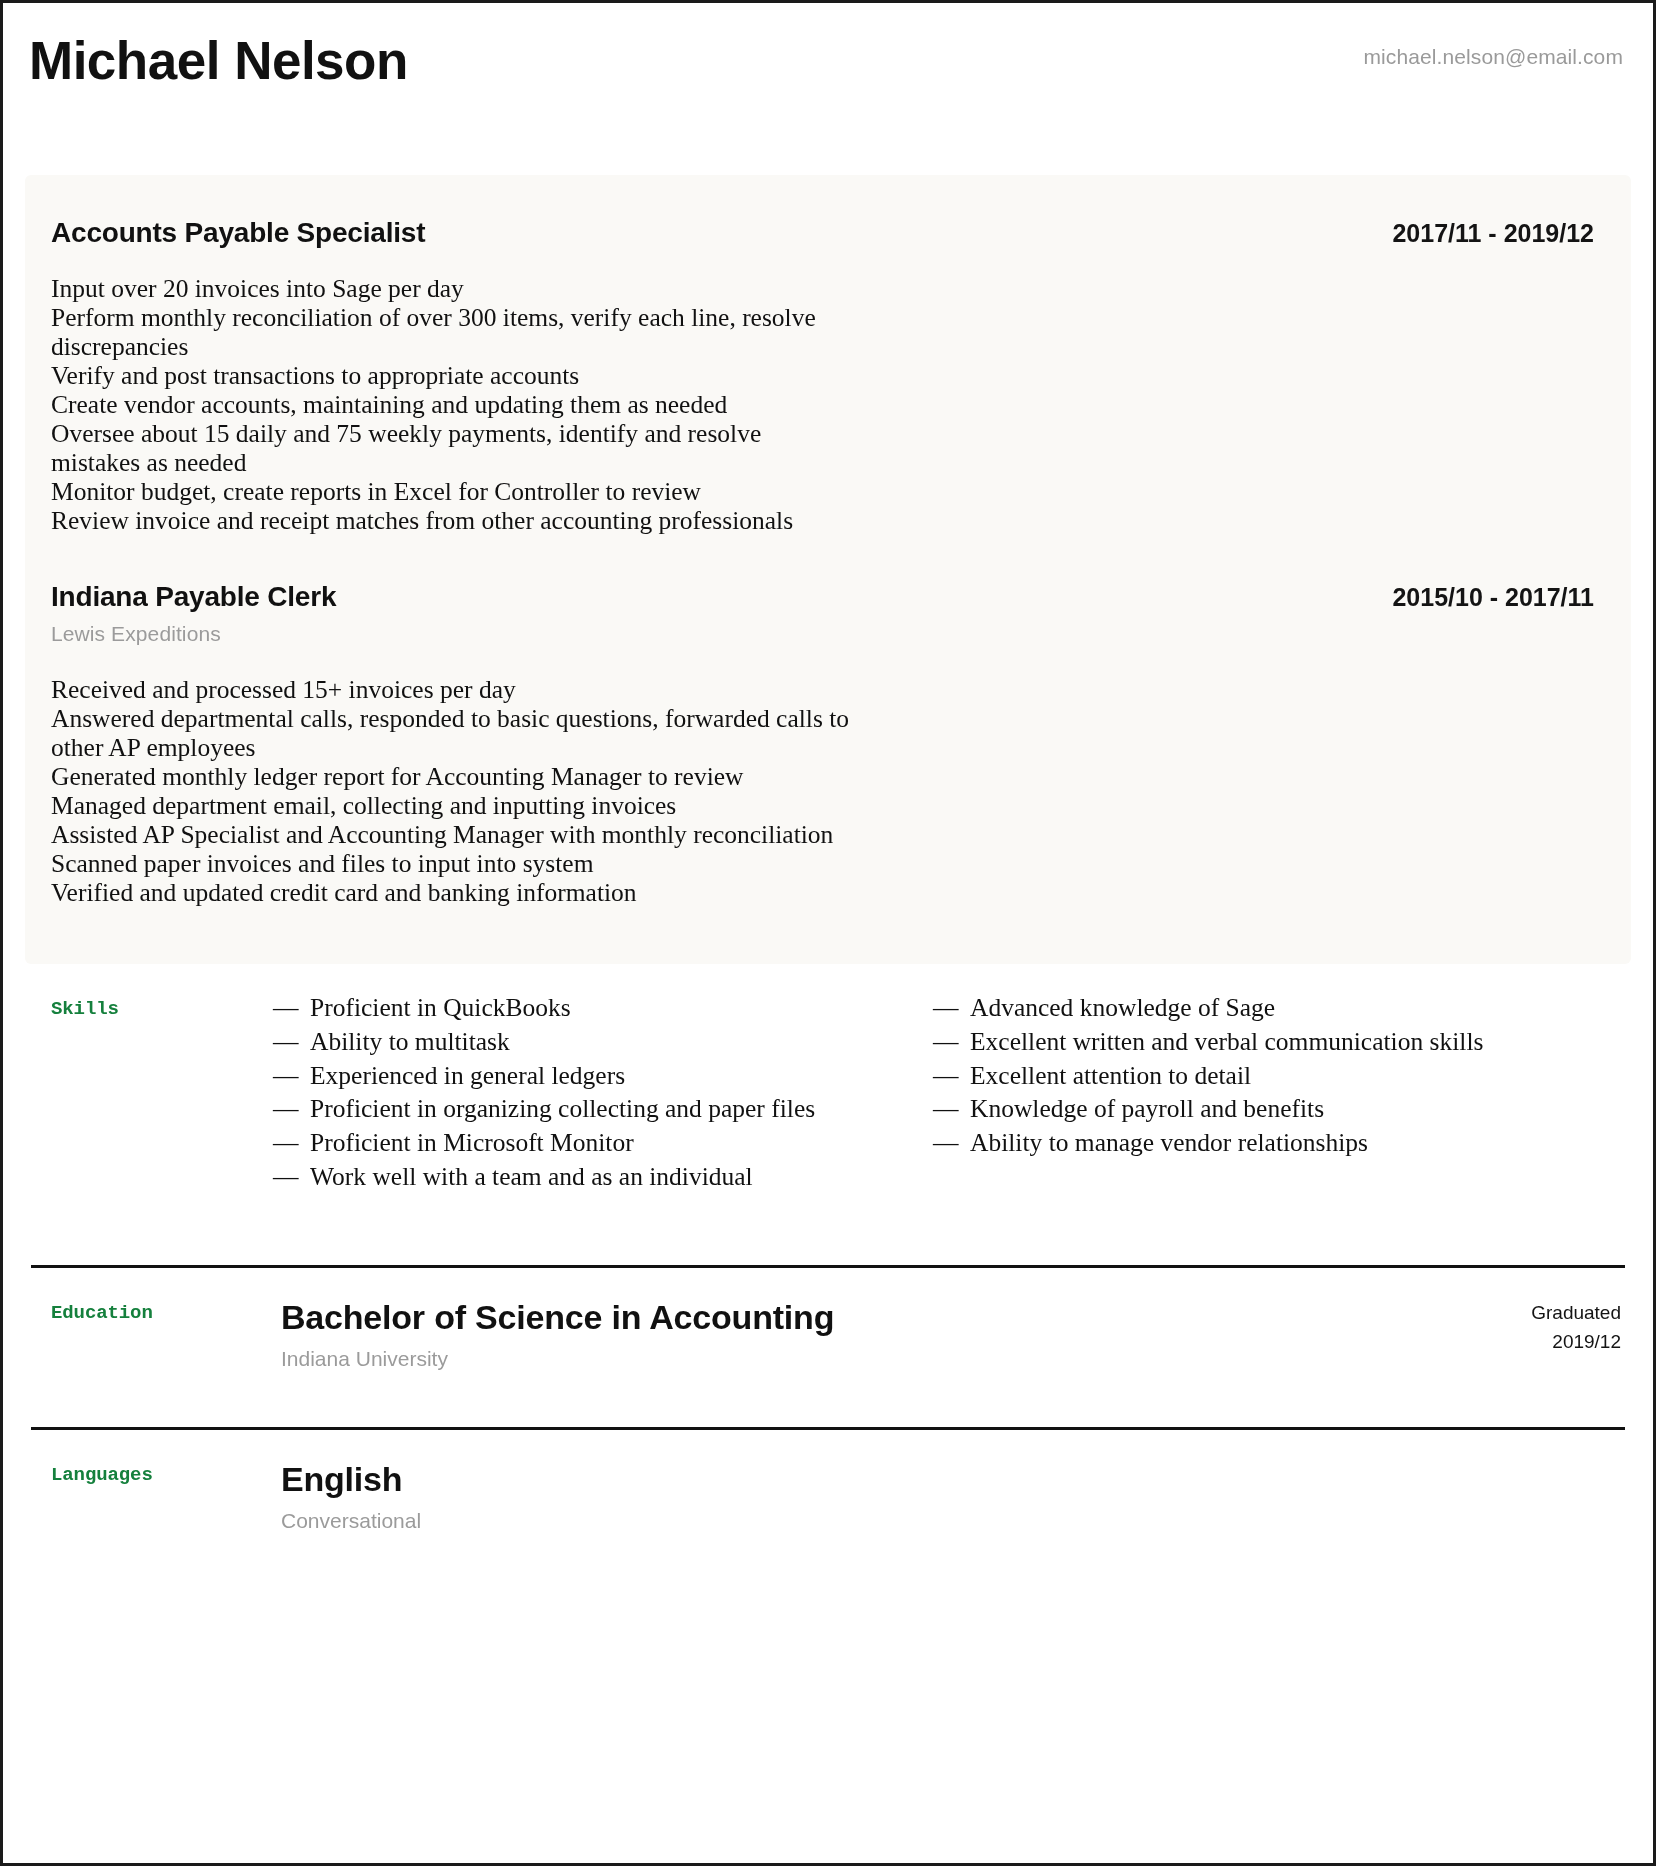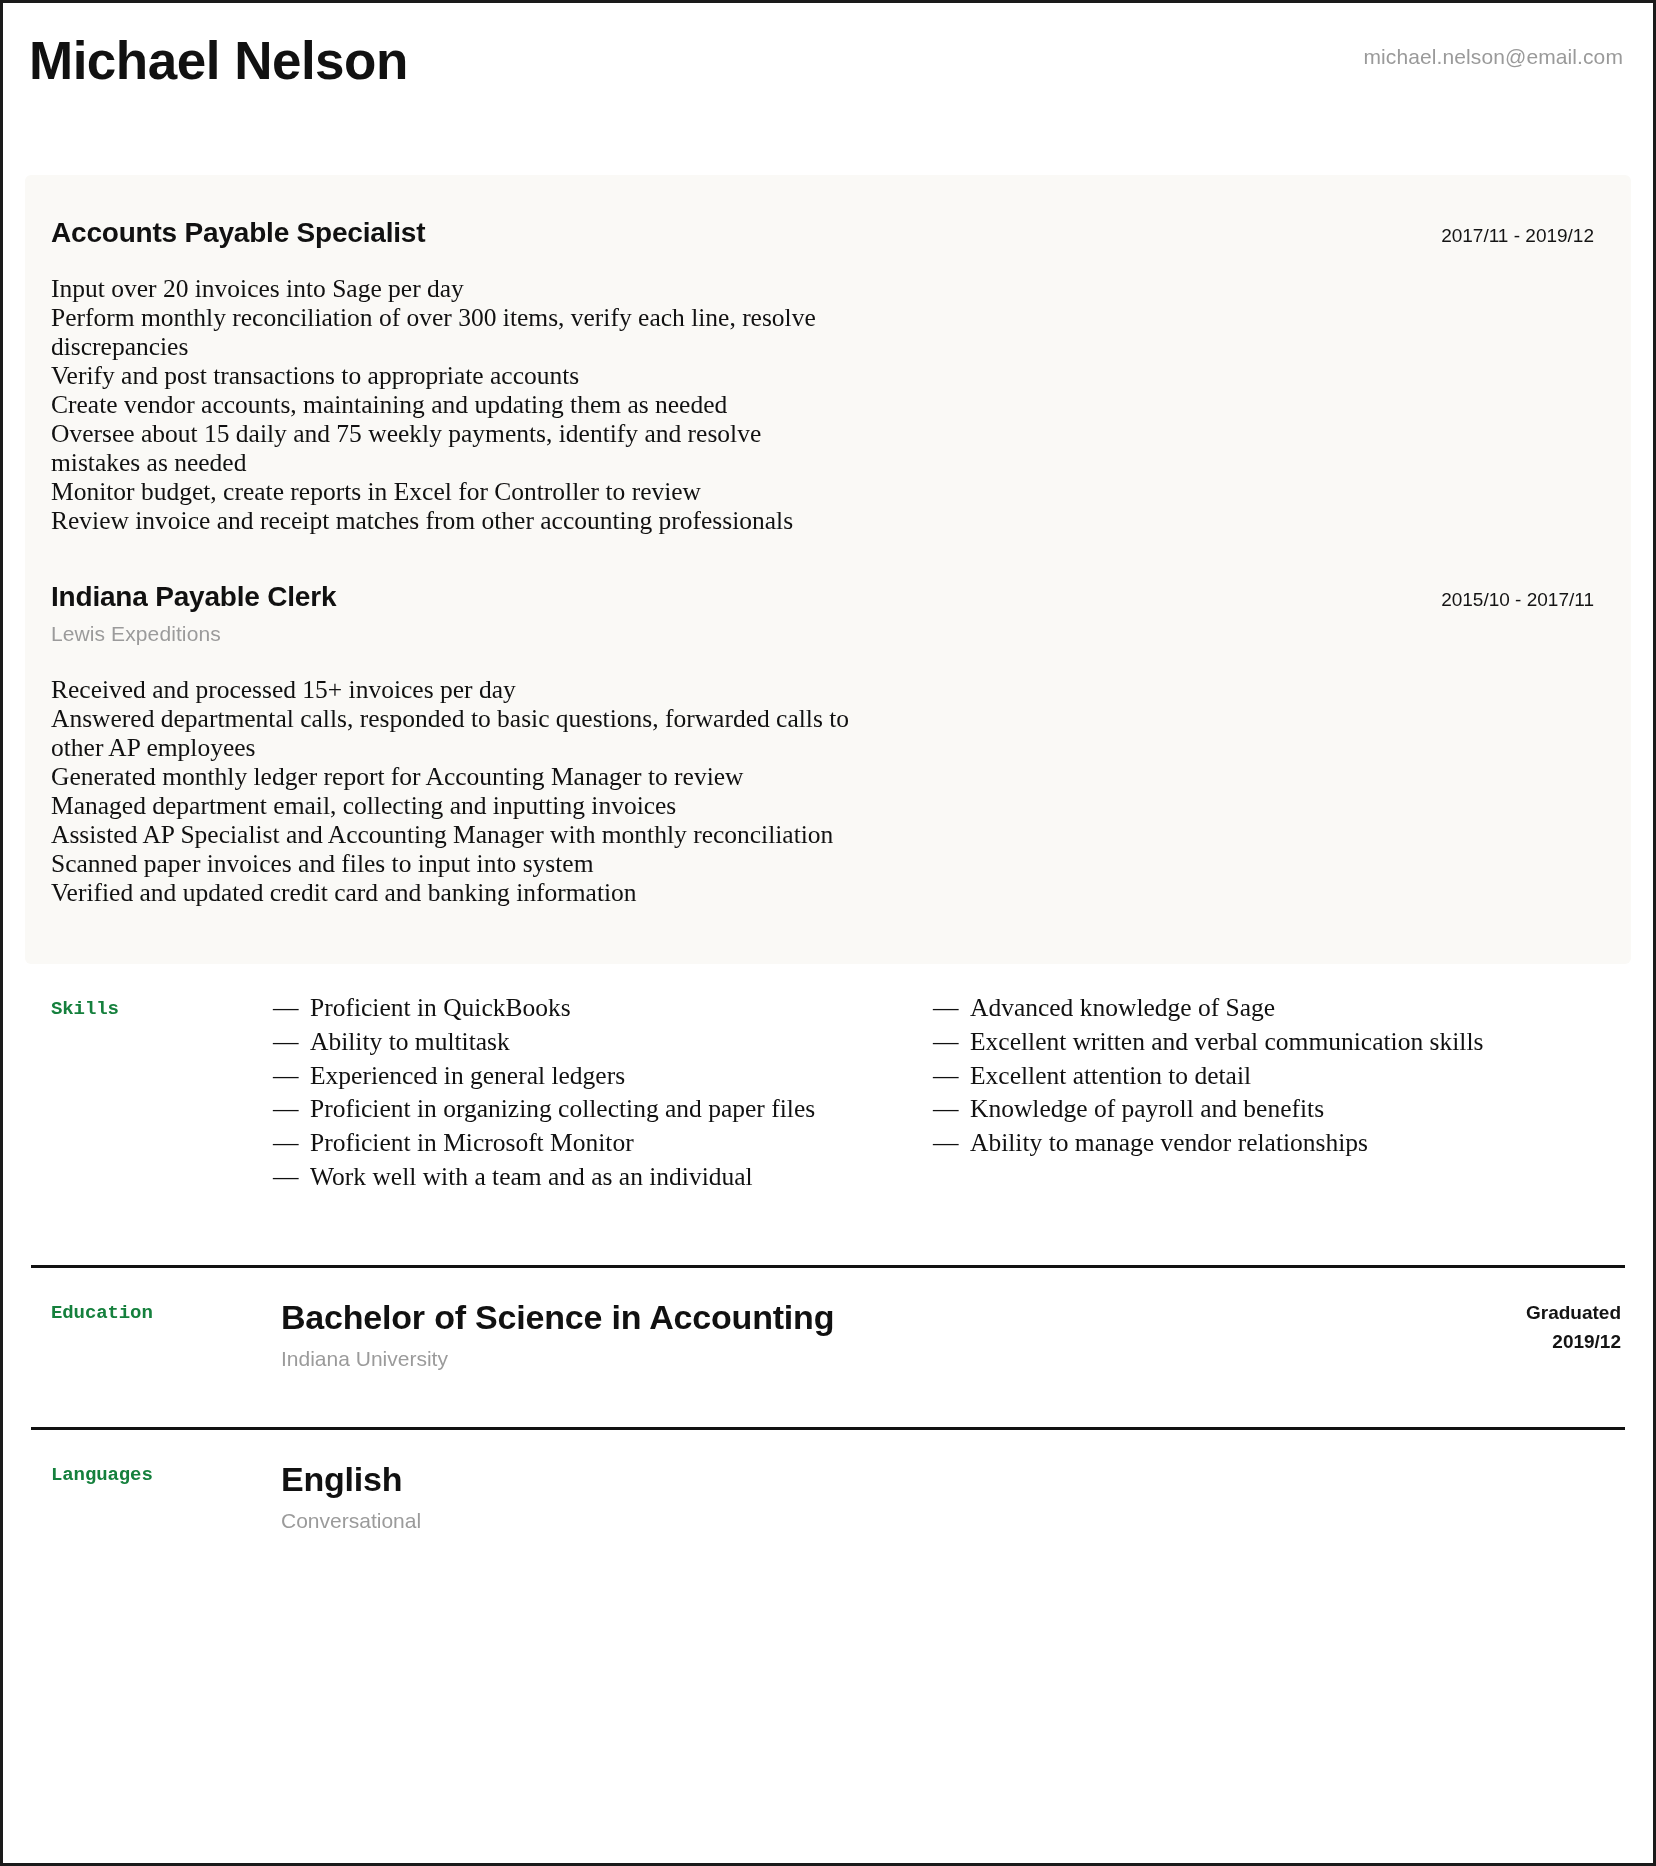--- a/index.html
+++ b/index.html
@@ -70,22 +70,22 @@
   }
   .job-title {
     font-family: "Liberation Sans", sans-serif;
     font-size: 28px;
     font-weight: 700;
     color: #111111;
     letter-spacing: -0.2px;
   }
   .job-dates {
     font-family: "Liberation Sans", sans-serif;
-    font-size: 19px;
-    font-weight: 400;
+    font-size: 25px;
+    font-weight: 700;
     color: #141414;
     white-space: nowrap;
     padding-right: 3px;
   }
   .job-company {
     font-family: "Liberation Sans", sans-serif;
     font-size: 21px;
     color: #9b9b9b;
     margin-top: 9px;
     letter-spacing: 0.1px;
@@ -177,21 +177,21 @@
   .info-sub {
     font-family: "Liberation Sans", sans-serif;
     font-size: 21px;
     color: #9b9b9b;
     margin-top: 10px;
   }
   .info-right {
     text-align: right;
     font-family: "Liberation Sans", sans-serif;
     font-size: 19px;
-    font-weight: 700;
+    font-weight: 400;
     color: #141414;
     line-height: 1.55;
     white-space: nowrap;
     padding-right: 2px;
   }
   .indent-main { padding-left: 8px; }
 </style>
 </head>
 <body>
 

